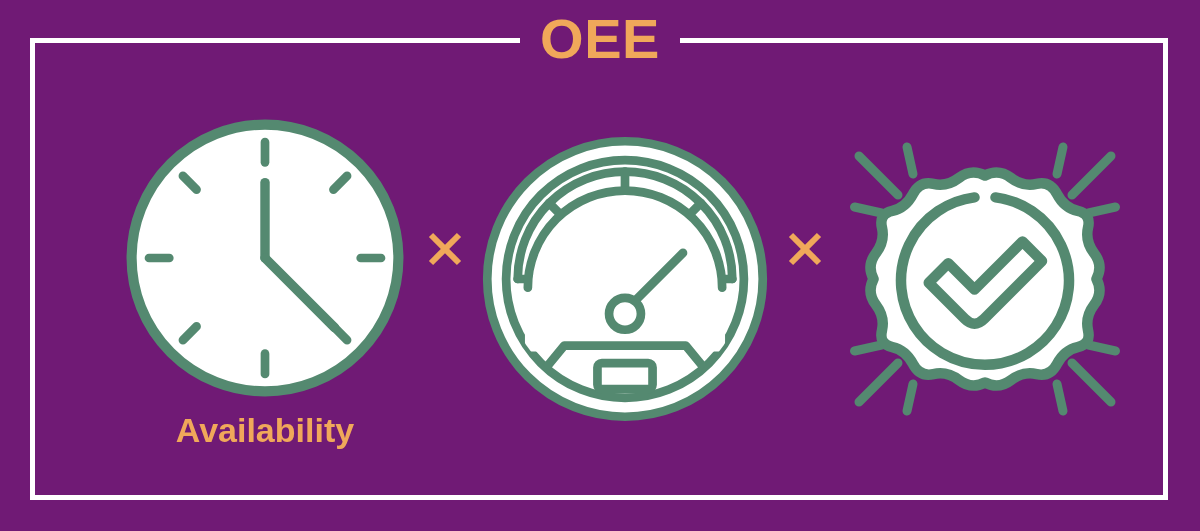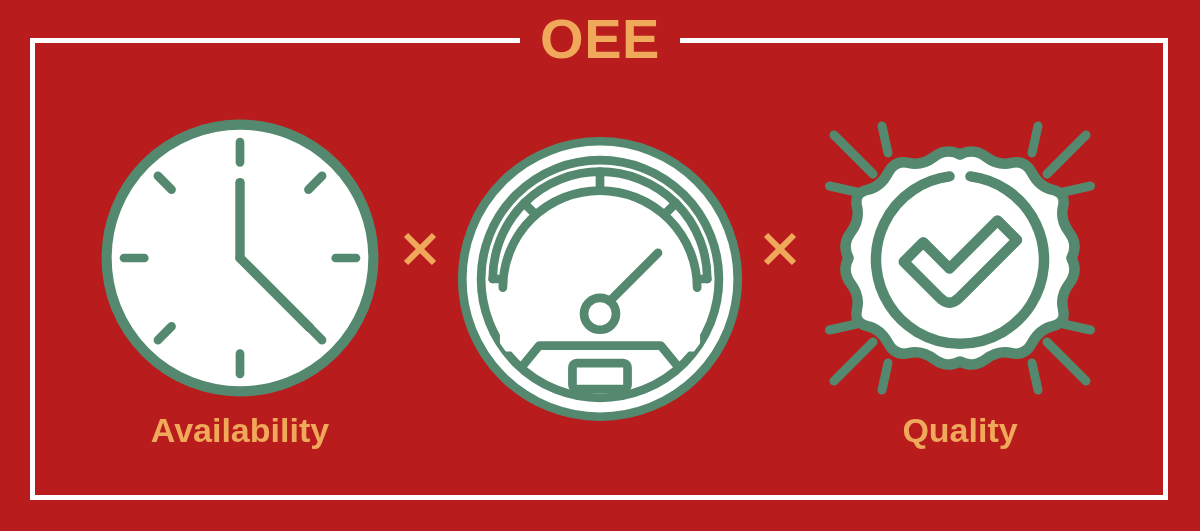--- a/index.html
+++ b/index.html
@@ -11,21 +11,21 @@
     height: 531px;
     background: #efefef;
     font-family: "Liberation Sans", sans-serif;
     overflow: hidden;
   }
 
   #stage {
     position: relative;
     width: 1200px;
     height: 531px;
-    background: #b91c1c;
+    background: #701a75;
   }
 
   
   .frame-edge {
     position: absolute;
     background: #ffffff;
   }
   .frame-left   { left: 30px;  top: 38px;  width: 5px;  height: 462px; }
   .frame-right  { left: 1163px; top: 38px; width: 5px;  height: 462px; }
   .frame-bottom { left: 30px;  top: 495px; width: 1138px; height: 5px; }
@@ -49,21 +49,21 @@
 
   
   .pillars {
     position: absolute;
     left: 35px;
     top: 43px;
     width: 1130px;
     height: 452px;
     display: flex;
     align-items: center;
-    justify-content: center;
+    justify-content: flex-end;
     box-sizing: border-box;
     padding: 0 30px;
   }
 
   .pillar {
     display: flex;
     flex-direction: column;
     align-items: center;
     justify-content: flex-start;
     width: 300px;
@@ -273,17 +273,16 @@
               L 93 107
               L 125 75
               L 138 88
               L 99.5 126.5
               Q 93 133 86.5 126.5
               L 62.5 102.5
               Z"></path>
           </g>
         </svg>
       </div>
-      <div class="pillar-label">Quality</div>
     </div>
 
   </div>
 </div>
 
 </body></html>

